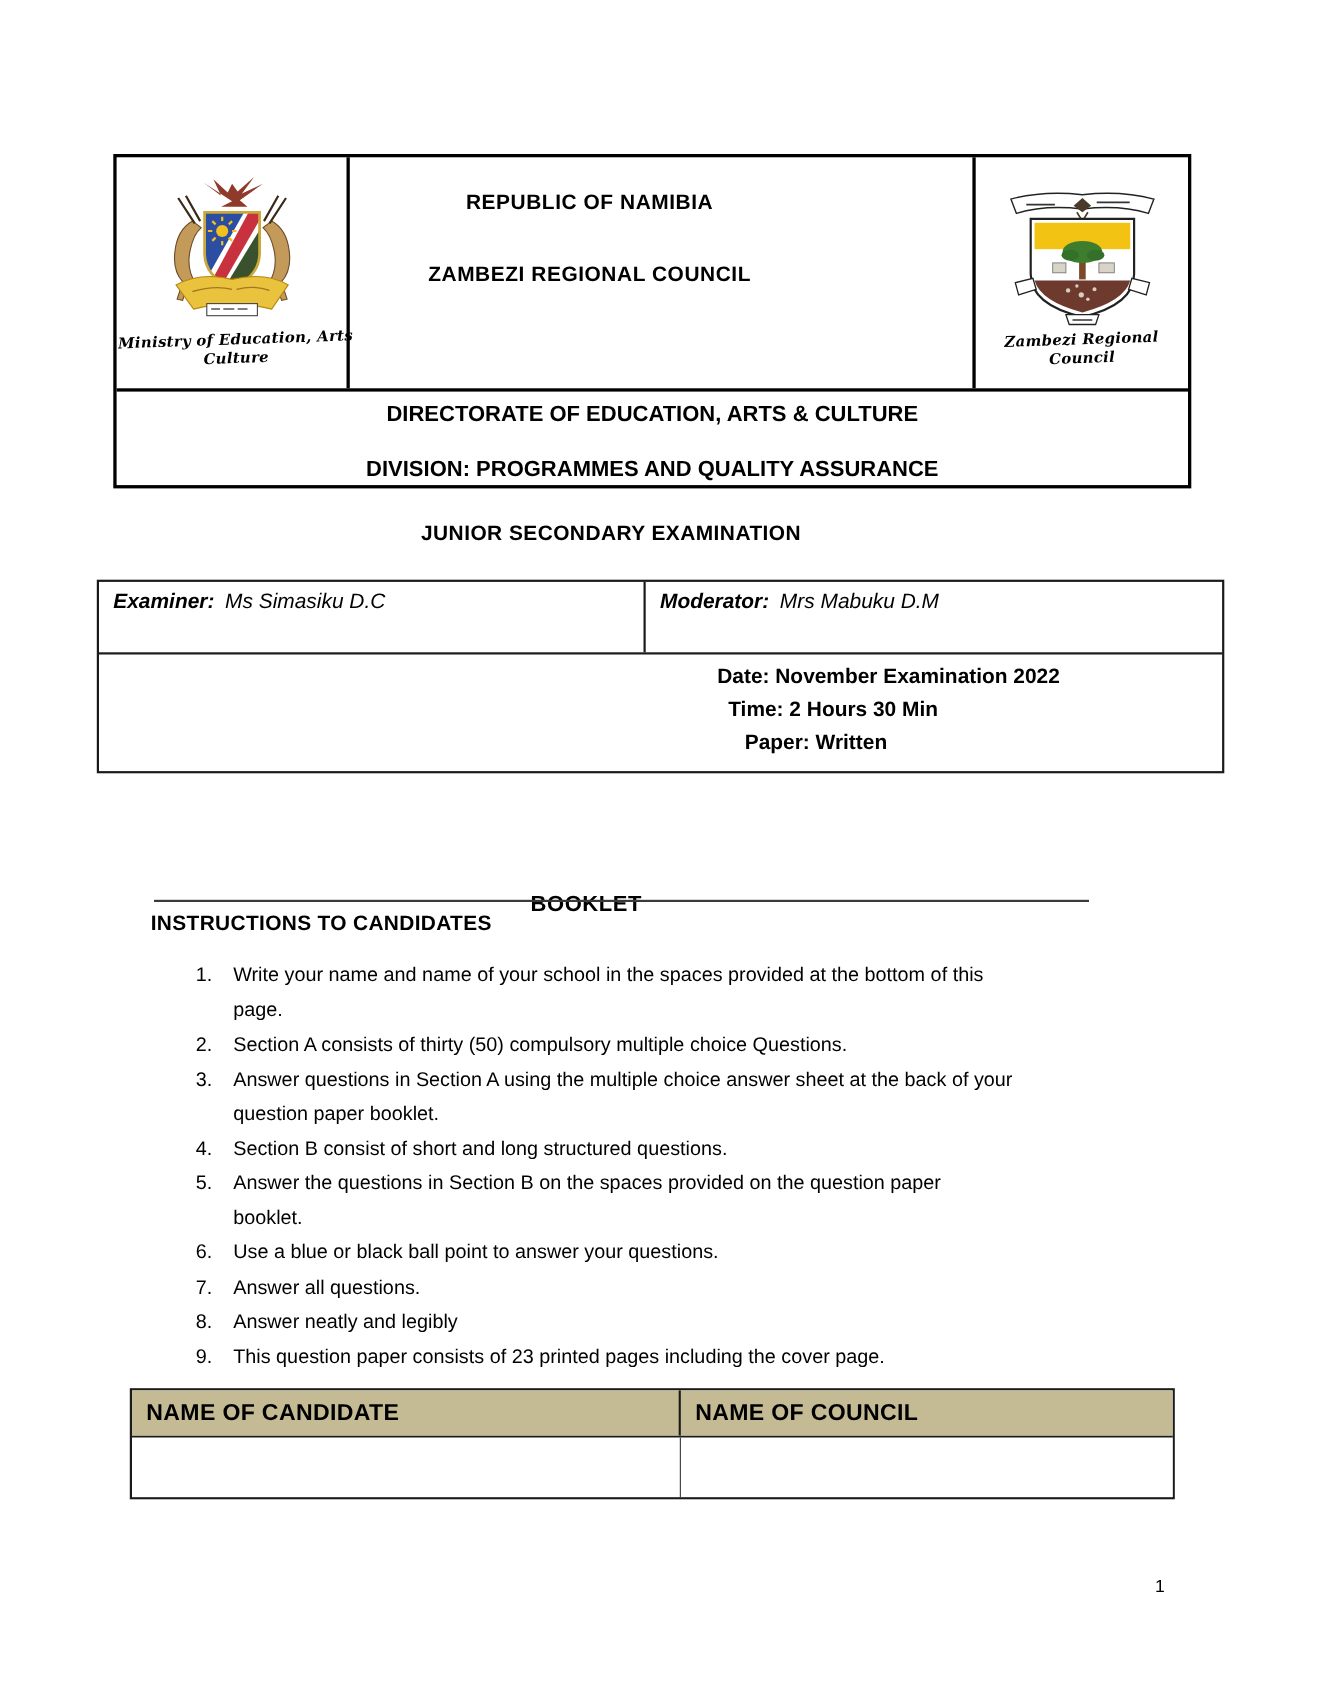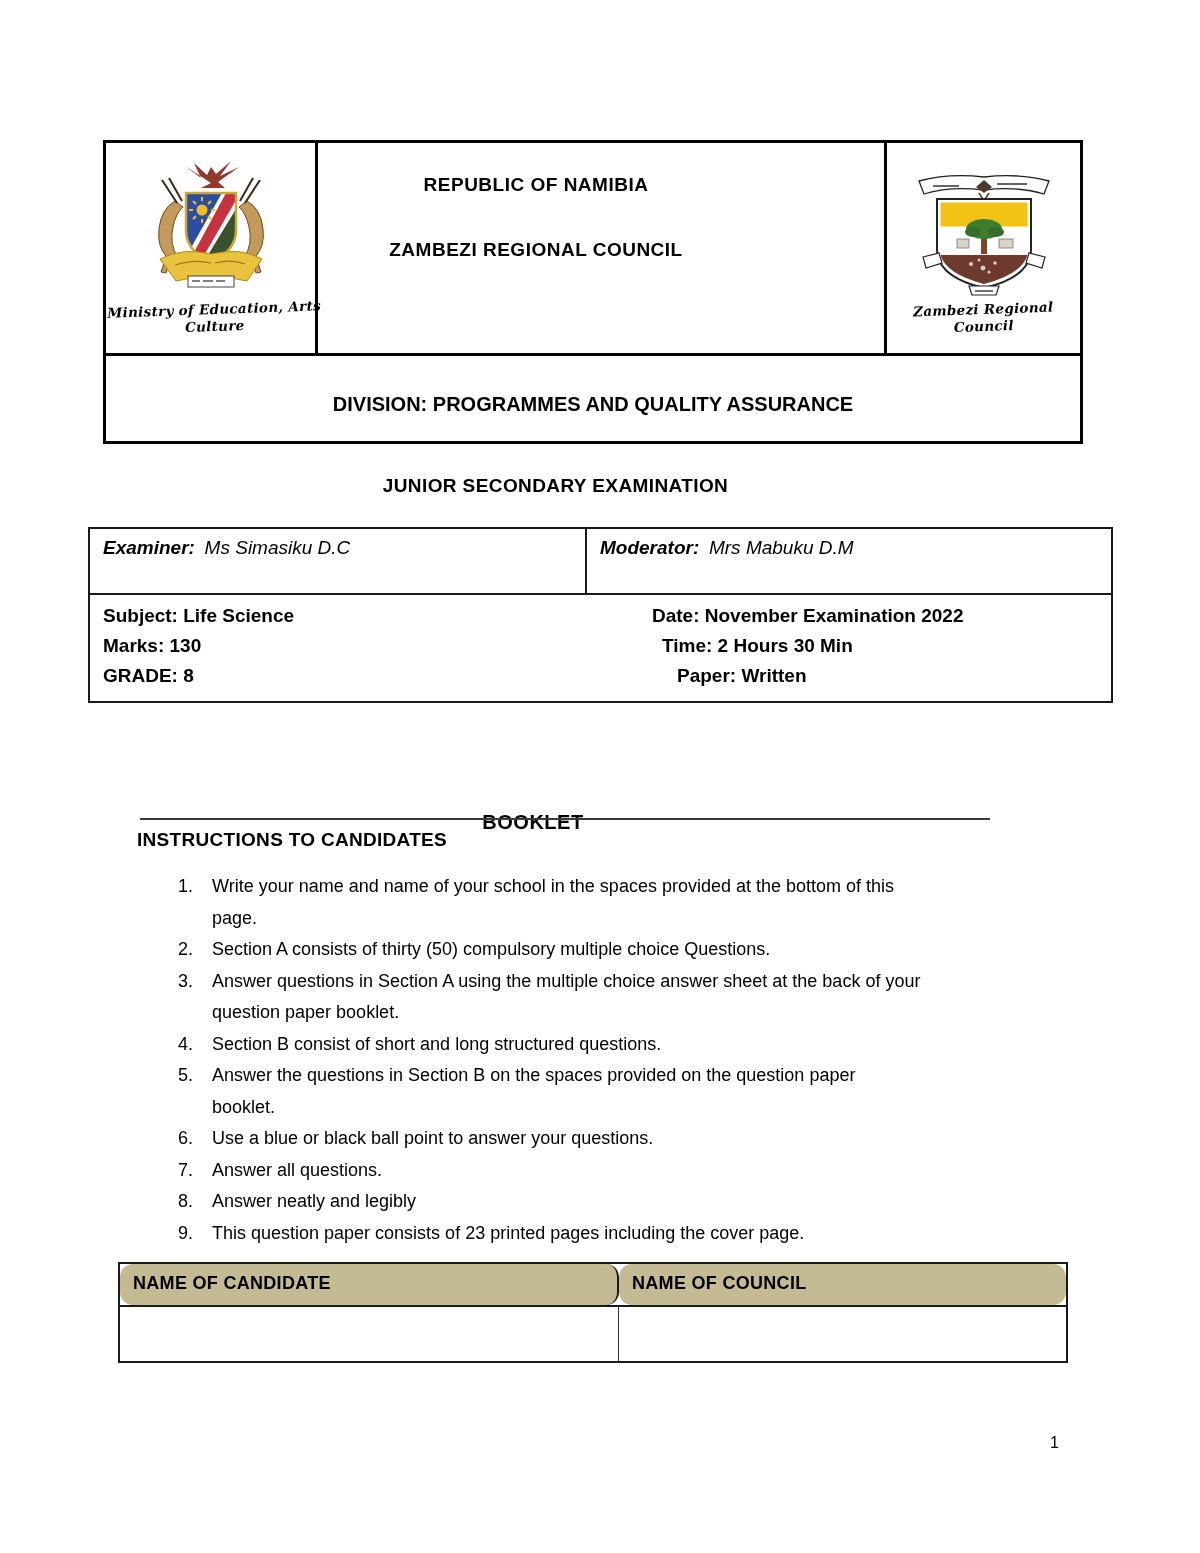--- a/index.html
+++ b/index.html
@@ -76,21 +76,21 @@
   .instr-item { display:flex; font-size:18px; line-height:31.5px; }
   .instr-num  { width:34px; flex:0 0 34px; }
   .instr-text { flex:1; }
 
   
   .name-table {
     position:absolute; left:118px; top:1262px; width:950px;
     border:2px solid #1a1a1a;
   }
   .name-header-row { display:flex; height:43px; border-bottom:2px solid #1a1a1a; }
-  .name-header-cell { font-size:18px; font-weight:bold; padding:9px 0 0 13px; letter-spacing:0.3px;border-radius:13px; }
+  .name-header-cell { font-size:21px; font-weight:bold; padding:9px 0 0 13px; letter-spacing:0.3px; }
   .nh-candidate { width:499px; border-right:2px solid #1a1a1a; }
   .nh-school    { flex:1; }
   .name-body-row { display:flex; height:54px; background:#fff; }
   .nb-candidate { width:499px; border-right:1.5px solid #333; }
   .nb-school    { flex:1; }
 
   .page-number { position:absolute; left:1050px; top:1434px; font-size:16px; }
 </style>
 </head>
 <body>
@@ -191,43 +191,39 @@
           </svg>
         </div>
         <div class="caption-right script-caption">
           <div>Zambezi Regional</div>
           <div>Council</div>
         </div>
       </div>
     </div>
 
     <div class="header-row2">
+      <div class="directorate-line">DIRECTORATE OF EDUCATION, ARTS &amp; CULTURE</div>
       <div class="division-line">DIVISION: PROGRAMMES AND QUALITY ASSURANCE</div>
     </div>
   </div>
 
   <div class="exam-title">JUNIOR SECONDARY EXAMINATION</div>
 
   <div class="info-table">
     <div class="info-row1">
       <div class="info-examiner">
         <span class="info-label">Examiner:</span>
         <span class="info-name">&nbsp;<span>Ms Simasiku D.C</span></span>
       </div>
       <div class="info-moderator">
         <span class="info-label">Moderator:</span>
         <span class="info-name">&nbsp;<span>Mrs Mabuku D.M</span></span>
       </div>
     </div>
     <div class="info-row2">
-      <div class="info-left-col">
-        <div>Subject: Life Science</div>
-        <div>Marks: 130</div>
-        <div>GRADE: 8</div>
-      </div>
       <div class="info-right-col">
         <div class="indent-1">Date: November Examination 2022</div>
         <div class="indent-2">Time: 2 Hours 30 Min</div>
         <div class="indent-3">Paper: Written</div>
       </div>
     </div>
   </div>
 
   <div class="booklet-heading">BOOKLET</div>
   <div class="divider-line"></div>

